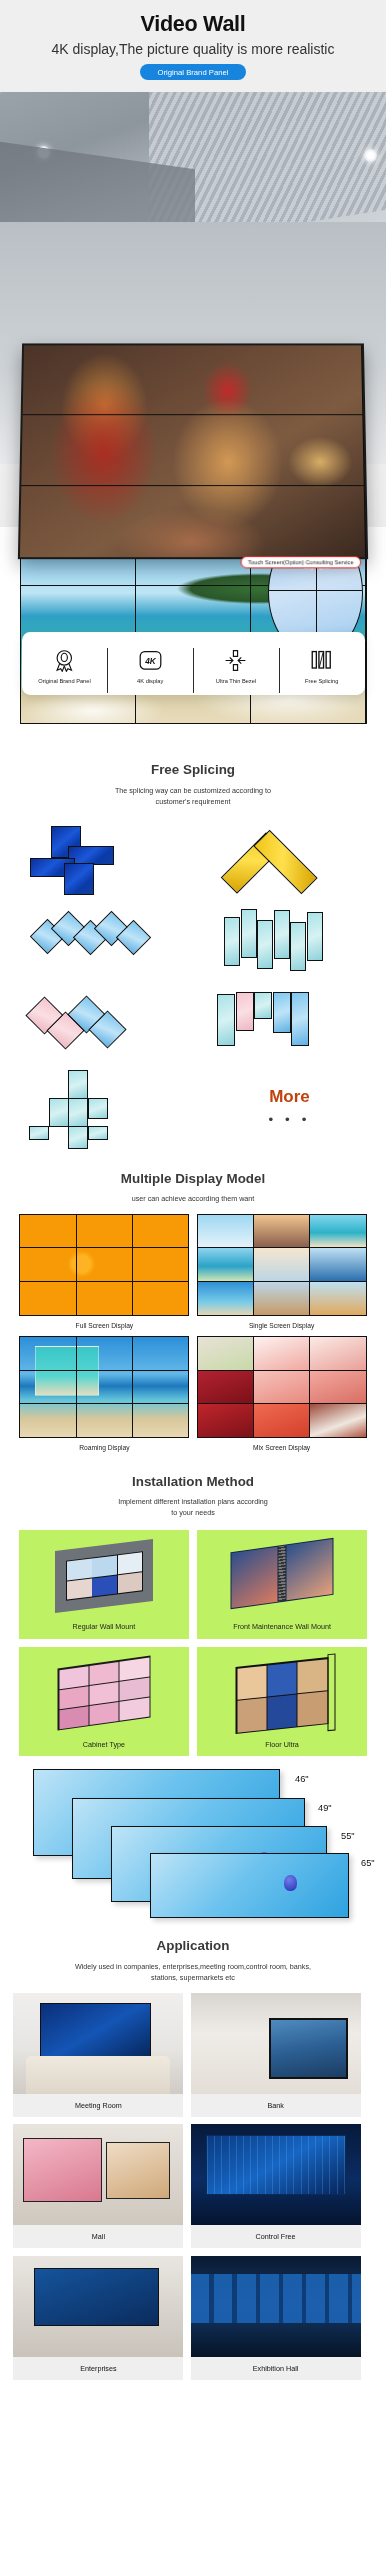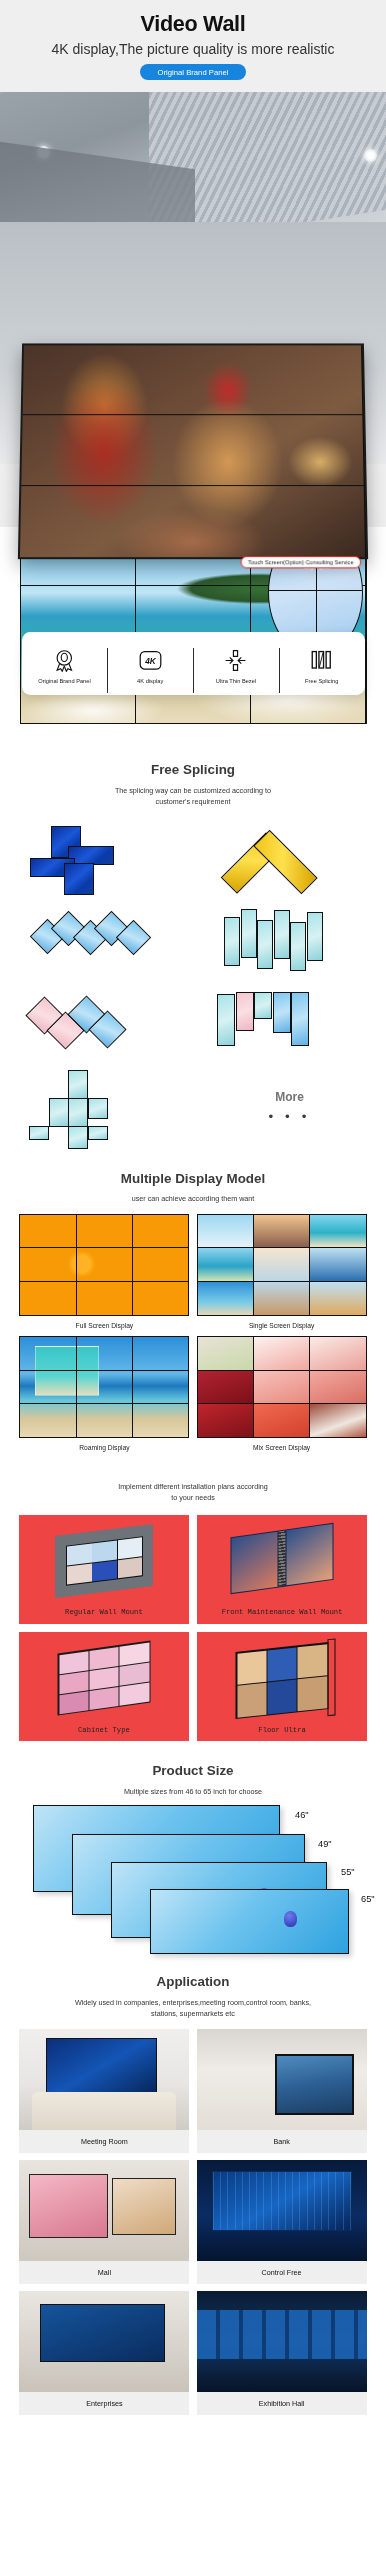--- a/index.html
+++ b/index.html
@@ -140,21 +140,21 @@
   .splice-grid{ width:386px; padding: 13.4px 0 5.2px; }
   .splice-row{ display:flex; justify-content:space-around; align-items:center; height:82px; }
   .collage{ position:relative; width:155px; height:77px; }
   .tile{ position:absolute; border:1px solid #111; background-size:cover; background-position:center; }
   .b-rose{ background:linear-gradient(140deg,#0b2f9c,#1b57d8 45%,#0a3aa8 70%,#123f9e); }
   .y-flower{ background:linear-gradient(140deg,#f0c419,#ffe14d 45%,#d8a400); }
   .c-cos{ background:linear-gradient(160deg,#f6c6cf,#f9dfe3 50%,#eeb7c3); }
   .c-blue{ background:linear-gradient(160deg,#7ec6ef,#bfe4f8 50%,#61b1e4); }
   .c-mint{ background:linear-gradient(160deg,#a9e3e8,#d7f2f3 50%,#8ed2da); }
   .more-wrap{ width:155px; text-align:center; }
-  .more-text{ font-size:12px; font-weight:700; color:#737373; }
+  .more-text{ font-size:17px; font-weight:700; color:#c2410c; }
   .more-dots{ font-size:13.4px; color:#3b3b3b; letter-spacing:4.1px; margin-top:5.2px; }
 
   
   .model-wrap{ display:flex; flex-wrap:wrap; justify-content:center; gap:7.2px 7.2px; padding: 9.3px 13.4px 5.2px; }
   .model-cell{ width:170px; }
   .model-screen{ width:170px; height:102px; background:#111; padding:1px;
     display:grid; grid-template-columns:repeat(3,1fr); grid-template-rows:repeat(3,1fr); gap:1px; }
   .ms-cell{ overflow:hidden; position:relative; }
   .model-caption{ text-align:center; font-size:6.7px; color:#222; margin-top:6.2px; }
 
@@ -165,36 +165,36 @@
       radial-gradient(ellipse 40px 45px at 84px 56px, #f2c9a6, #e0a97f 80%),
       linear-gradient(180deg,#bfdcae 0%, #bfdcae 62%, #f4701f 62%, #e85f10 100%); }
   .art-roam{ position:absolute; left:0; top:0; width:168px; height:100px;
     background: linear-gradient(180deg,#2b8fd8 0%, #63b8e8 36%, #1d79bd 48%, #63c5dc 62%, #d8c79a 82%, #e7d9b4 100%); }
   .art-roam:after{ content:""; position:absolute; left:14.4px; top:9.3px; width:62px; height:47px;
     border:0.5px solid rgba(255,255,255,.4);
     background: linear-gradient(180deg,#39c6c9,#57d6d0 60%,#e6dcbe 100%); }
 
   
   .install-wrap{ display:flex; flex-wrap:wrap; justify-content:center; gap:8.2px; padding: 11.3px 13.4px 5.2px; }
-  .install-cell{ width:170px; height:109px; background:#ef4444; position:relative;font-family:Liberation Mono, monospace; }
+  .install-cell{ width:170px; height:109px; background:#bef264; position:relative; }
   .install-caption{ position:absolute; left:0; bottom:7.2px; width:100%; text-align:center;
     font-size:7.2px; color:#222; }
   .mock{ position:absolute; left:50%; top:15.5px; transform:translateX(-50%); }
 
   
   .size-stage{ position:relative; width:386px; height:160px; }
   .size-panel{ position:absolute; border:1.5px solid #111;
     background: linear-gradient(135deg,#bfe4f7 0%, #6dc3ee 45%, #2ea2e0 100%);
     box-shadow: 3.1px 3.1px 5.2px rgba(0,0,0,.18); }
   .size-panel .bulb{ position:absolute; right:26%; top:34%; width:12.4px; height:15.5px;
     border-radius:50% 50% 45% 45%; background: radial-gradient(circle at 40% 30%, #6f7dea, #2430b4); }
   .size-tag{ position:absolute; font-size:9.3px; color:#111; }
 
   
-  .app-grid{ display:flex; flex-wrap:wrap; justify-content:center; gap:7.2px; padding: 10.3px 13.4px 18.5px; }
+  .app-grid{ display:flex; flex-wrap:wrap; gap:7.2px; padding: 10.3px 13.4px 18.5px; }
   .app-cell{ width:170px; }
   .app-photo{ width:170px; height:101px; position:relative; overflow:hidden; }
   .app-caption{ height:23px; background:#efefef; display:flex; align-items:center;
     justify-content:center; font-size:7.2px; color:#111; }
 
   .ph-meeting{ position:absolute; inset:0; background: linear-gradient(180deg,#f0efee 0%, #e7e5e2 55%, #cfcbc6 100%); }
   .ph-meeting:before{ content:""; position:absolute; left:27px; top:9.3px; width:109px; height:56px;
     background: linear-gradient(150deg,#0b2f7a,#1455b5 50%,#062458);
     border:1.5px solid #111; }
   .ph-meeting:after{ content:""; position:absolute; left:12.4px; bottom:0; width:144px; height:38px;
@@ -540,20 +540,21 @@
         <div class="ms-cell" style="background:linear-gradient(160deg,#f3a9a1,#d96e63)"></div>
         <div class="ms-cell" style="background:linear-gradient(160deg,#c0252c,#7d1118)"></div>
         <div class="ms-cell" style="background:linear-gradient(160deg,#f06a50,#d3402c)"></div>
         <div class="ms-cell" style="background:linear-gradient(160deg,#9c4a3a,#efe7df 60%,#b0543f)"></div>
       </div>
       <div class="model-caption">Mix Screen Display</div>
     </div>
   </div>
 
   <div class="band-white pad-t34">
+    <div class="sec-title">Installation Method</div>
     <div class="sec-sub">
       <div>Implement different installation plans according</div>
       <div>to your needs</div>
     </div>
   </div>
 
   <div class="install-wrap">
 
     <div class="install-cell">
       <div class="mock" style="width:98px;height:62px;background:#6e7379;transform:translateX(-50%) skewY(-7deg);">
@@ -607,24 +608,20 @@
             <div style="background:#24499a"></div>
             <div style="background:#c89d72"></div>
         </div>
         <div style="position:absolute;right:-7.2px;top:-3.1px;width:8.2px;height:77px;
                     border:1.5px solid #111;"></div>
       </div>
       <div class="install-caption">Floor Ultra</div>
     </div>
   </div>
 
-  <div class="band-white pad-t34">
-    <div class="sec-title">Product Size</div>
-    <div class="sec-sub">Multiple sizes from 46 to 65 inch for choose</div>
-  </div>
 
   <div class="size-stage">
     <div class="size-panel" style="left:33px; top:8.2px; width:247px; height:87px;">
         <span class="bulb"></span>
       </div>
     <div class="size-tag" style="left:295px; top:13.4px;">46"</div>
 
     <div class="size-panel" style="left:72px; top:37px; width:233px; height:81px;">
         <span class="bulb"></span>
       </div>

